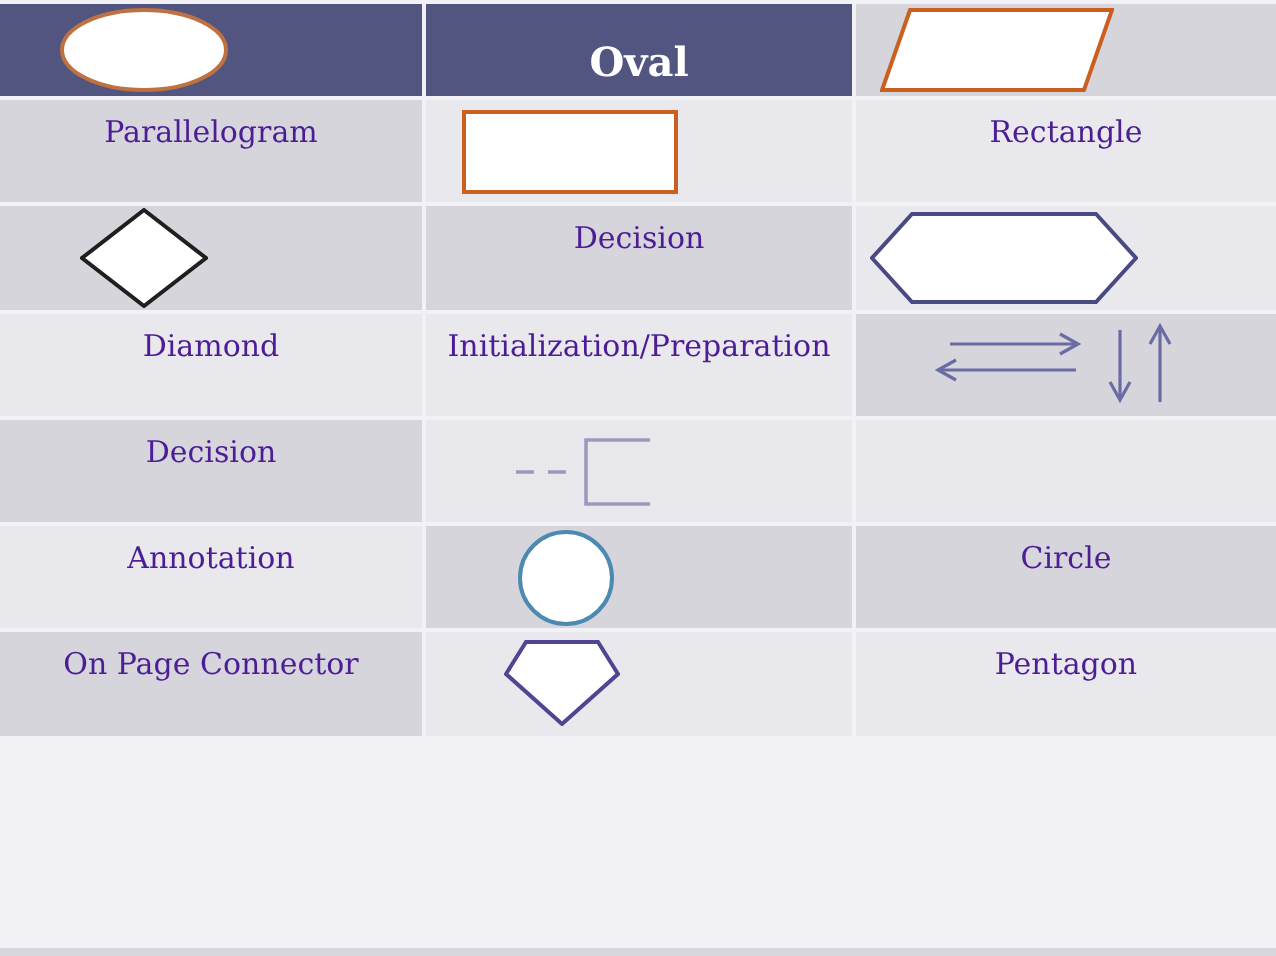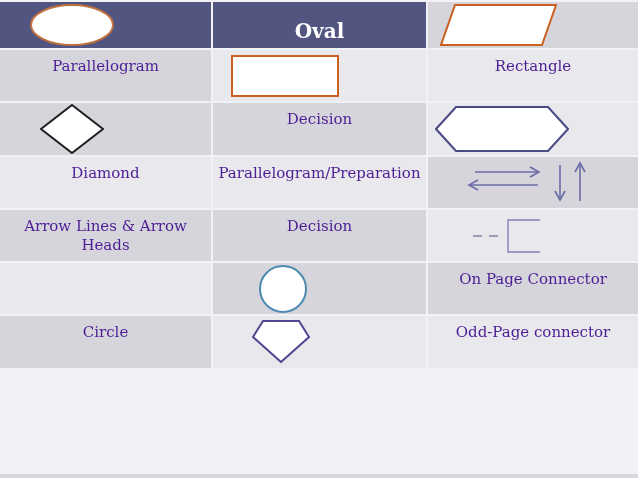--- a/index.html
+++ b/index.html
@@ -88,66 +88,66 @@
 
   <div class="cell shape-cell light">
     <svg width="134" height="46" viewBox="0 0 134 46" style="margin-left:7px">
       <polygon points="21,1 113,1 133,23 113,45 21,45 1,23" fill="#ffffff" stroke-width="2" stroke="#494a84"></polygon>
     </svg>
   </div>
   <div class="cell text-cell light">
       <span>Diamond</span>
     </div>
   <div class="cell text-cell light">
-      <span>Parallelogram/Preparation</span>
+      <span>Initialization/Preparation</span>
     </div>
 
   <div class="cell shape-cell dark">
     <svg width="145" height="46" viewBox="0 0 145 46" style="margin-left:22px" fill="none" stroke-width="1.6" stroke="#6b6ba4">
       <path d="M25,13 H88"></path>
       <polyline points="80,8 89,13 80,18"></polyline>
       <path d="M88,26 H20"></path>
       <polyline points="28,21 19,26 28,31"></polyline>
       <path d="M110,6 V40"></path>
       <polyline points="105,32 110,41 115,32"></polyline>
       <path d="M130,42 V5"></path>
       <polyline points="125,13 130,4 135,13"></polyline>
     </svg>
   </div>
   <div class="cell text-cell dark">
-      <span>Arrow Lines &amp; Arrow Heads</span>
-    </div>
-  <div class="cell text-cell dark">
       <span>Decision</span>
     </div>
 
   <div class="cell shape-cell light">
     <svg width="90" height="42" viewBox="0 0 90 42" style="margin-left:40px" fill="none" stroke-width="1.8" stroke="#9b9abc">
       <path d="M5,22 H33" stroke-dasharray="9,7"></path>
       <path d="M72,6 H40 V38 H72"></path>
     </svg>
   </div>
   <div class="cell text-cell light">
       <span></span>
     </div>
+  <div class="cell text-cell light">
+      <span>Annotation</span>
+    </div>
 
   <div class="cell shape-cell dark">
     <svg width="50" height="50" viewBox="0 0 50 50" style="margin-left:45px">
       <circle cx="25" cy="25" r="23" fill="#ffffff" stroke-width="2" stroke="#4d8ab2"></circle>
     </svg>
   </div>
   <div class="cell text-cell dark">
-      <span>On Page Connector</span>
+      <span>Circle</span>
     </div>
   <div class="cell text-cell dark">
-      <span>Circle</span>
+      <span>On Page Connector</span>
     </div>
 
   <div class="cell shape-cell light">
     <svg width="58" height="43" viewBox="0 0 58 43" style="margin-left:39px">
       <polygon points="11,1 47,1 57,17 29,42 1,17" fill="#ffffff" stroke-width="2" stroke="#4e4690"></polygon>
     </svg>
   </div>
   <div class="cell text-cell light">
-      <span>Odd-Page connector</span>
+      <span>Pentagon</span>
     </div>
 
 </div>
 
 </body></html>

